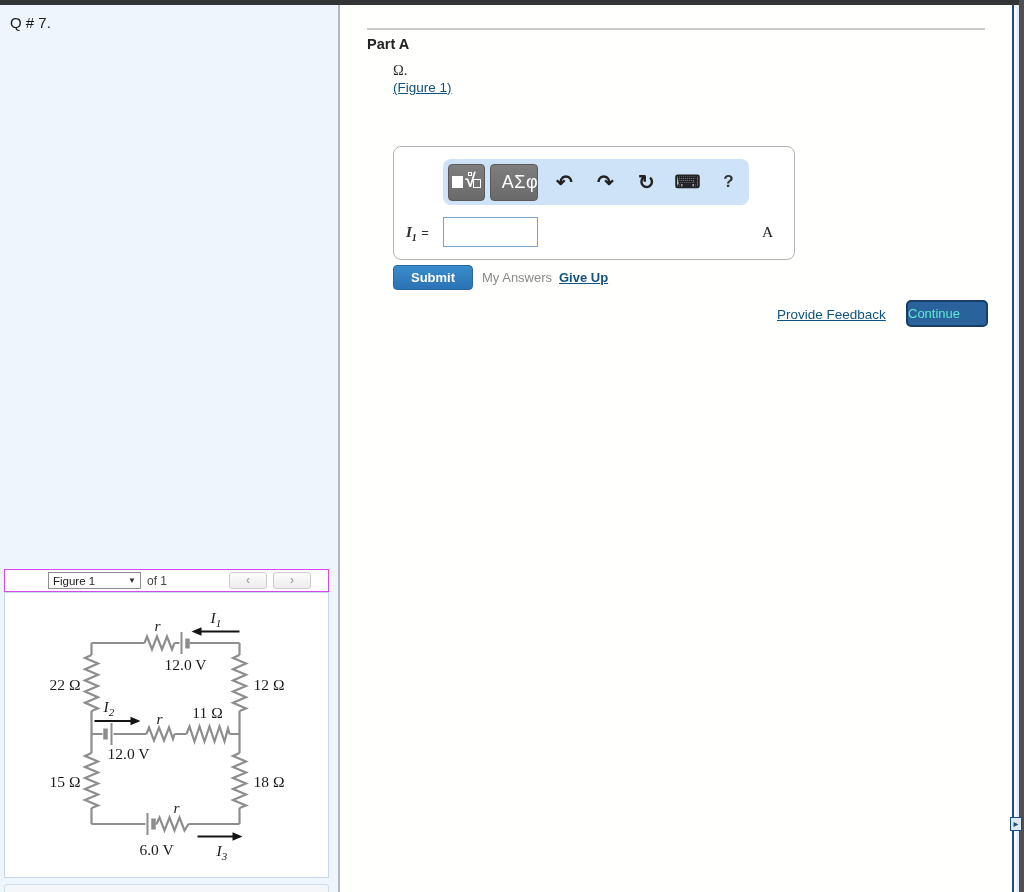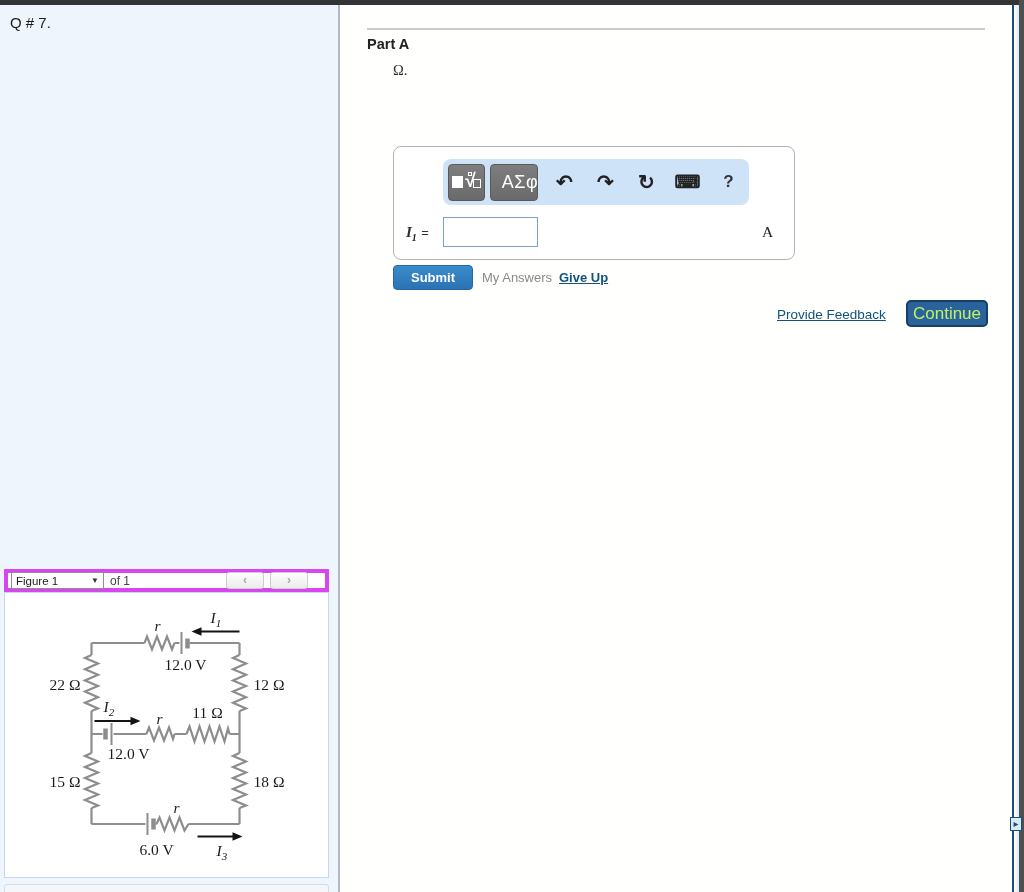--- a/index.html
+++ b/index.html
@@ -12,21 +12,21 @@
   .right-strip { position:absolute; left:1014px; top:5px; width:5px; height:887px; background:linear-gradient(90deg,#ffffff,#dbe8f6); }
   .right-dark { position:absolute; left:1019px; top:0; width:5px; height:892px; background:#4e4f51; }
   .scroll-marker { position:absolute; left:1010px; top:817px; width:12px; height:14px; font-size:10px; color:#1c4d80; background:#dce9f5; border:1px solid #1c4d80; line-height:12px; text-align:center; }
 
   
   .sidebar { position:absolute; left:0; top:5px; width:338px; height:887px; background:#eef5fd; }
   .divider { position:absolute; left:338px; top:5px; width:2px; height:887px; background:#b0b9bd; }
   .qnum { position:absolute; left:10px; top:9px; font-size:15px; color:#1c1c1c; }
 
   
-  .fig-row { position:absolute; left:4px; top:564px; width:325px; height:23px; background:#fff; border:4px solid #d946ef; display:flex; align-items:center; }
+  .fig-row { position:absolute; left:4px; top:564px; width:325px; height:23px; background:#fff; border:1px solid #d946ef; display:flex; align-items:center;padding-left:40px; }
   .fig-select { margin-left:3px; width:93px; height:17px; background:#fff; border:1px solid #8f8f8f; font-size:11.5px; color:#222; display:flex; align-items:center; cursor:default; }
   .fig-select .val { flex:1; padding-left:4px; }
   .fig-select .caret { font-size:8px; color:#333; padding-right:4px; }
   .fig-of { font-size:12px; color:#444; margin-left:6px; }
   .fig-nav { position:absolute; right:17px; display:flex; gap:6px; }
   .fig-btn { width:38px; height:17px; border:1px solid #cccccc; border-radius:3px; background:linear-gradient(#fdfdfd,#ececec); color:#a8a8a8; font-size:12px; font-weight:bold; text-align:center; line-height:15px; }
 
   
   .fig-box { position:absolute; left:4px; top:587px; width:325px; height:286px; background:#fff; border:1px solid #c7d7ea; }
   .fig-below { position:absolute; left:4px; top:879px; width:325px; height:13px; background:#f4f6f9; border:1px solid #cfdcea; border-radius:3px 3px 0 0; }
@@ -60,21 +60,21 @@
 
   .ans-row-label { position:absolute; left:12px; top:76px; font-size:16px; color:#222; }
   .ans-eq { font-size:13px; color:#333; }
   .ans-input { position:absolute; left:49px; top:70px; width:95px; height:30px; border:1px solid #7aa0cc; background:#fff; font-size:14px; padding:0 6px; }
   .ans-unit { position:absolute; left:368px; top:76px; font-family:"Liberation Serif",serif; font-size:15.5px; color:#222; }
 
   .submit-btn { position:absolute; left:53px; top:260px; width:80px; height:25px; background:linear-gradient(#3a8ccb,#2b72b5); border:1px solid #2767a2; border-radius:4px; color:#fff; font-weight:bold; font-size:13px; text-align:center; line-height:23px; cursor:pointer; }
   .my-answers { position:absolute; left:142px; top:265px; font-size:13px; font-weight:normal; color:#8a8a8a; cursor:pointer; }
   .give-up { position:absolute; left:219px; top:265px; font-size:13px; font-weight:bold; color:#10527e; text-decoration:underline; cursor:pointer; }
   .feedback-link { position:absolute; left:437px; top:302px; font-size:13.5px; color:#10527e; text-decoration:underline; cursor:pointer; }
-  .continue-btn { position:absolute; left:566px; top:295px; width:82px; height:27px; background:#2a629c; border:2px solid #173f66; border-radius:5px; color:#bef264; font-size:17px; text-align:center; line-height:23px; cursor:pointer; }
+  .continue-btn { position:absolute; left:566px; top:295px; width:82px; height:27px; background:#2a629c; border:2px solid #173f66; border-radius:5px; color:#5eead4; font-size:13px; text-align:left; line-height:23px; cursor:pointer; }
 
   
   .clbl { font-family:"Liberation Serif",serif; font-size:15.5px; fill:#1b1b1b; }
   .cit { font-style:italic; }
 </style>
 </head>
 <body>
 
 <div id="stage">
 
@@ -163,20 +163,21 @@
     <div class="fig-below"></div>
   </div>
   <div class="divider"></div>
 
   <div class="main">
     <div class="rule"></div>
     <div class="part-title">Part A</div>
 
     <div class="question">
       <div class="momega">Ω.</div>
+      <div><span class="fig-link">(Figure 1)</span></div>
     </div>
 
 
     <div class="ans-box">
       <div class="toolbar">
         <div class="tb-btn">
           <span class="tpl-icon">
             <span class="tpl-sq"></span>
               <span class="tpl-root">√</span>
               <span class="tpl-osq"></span>

